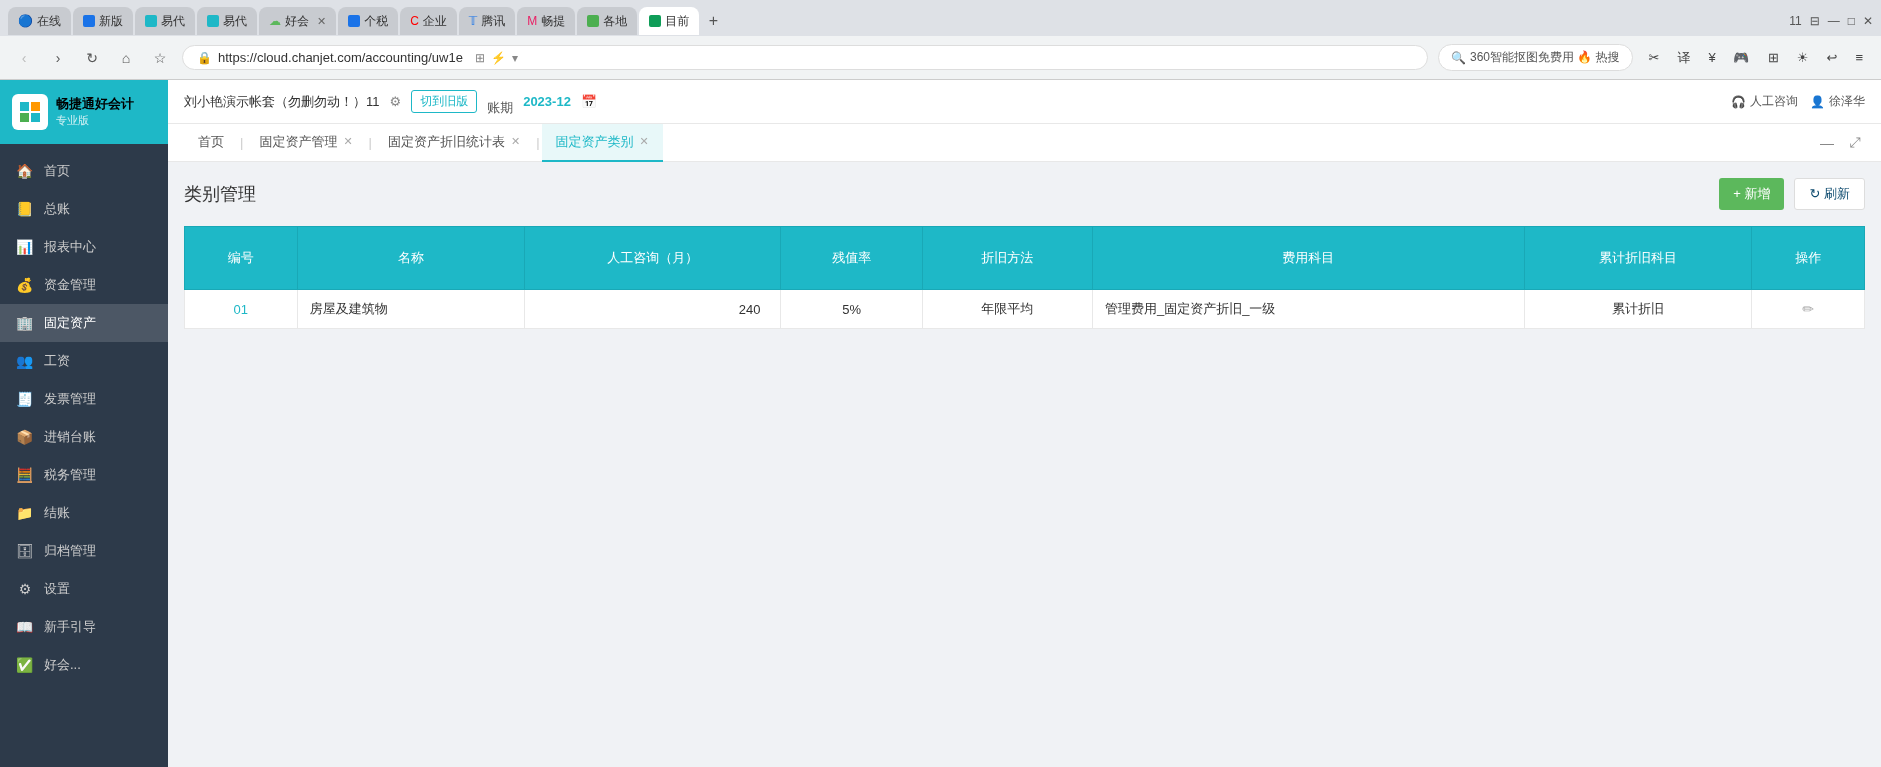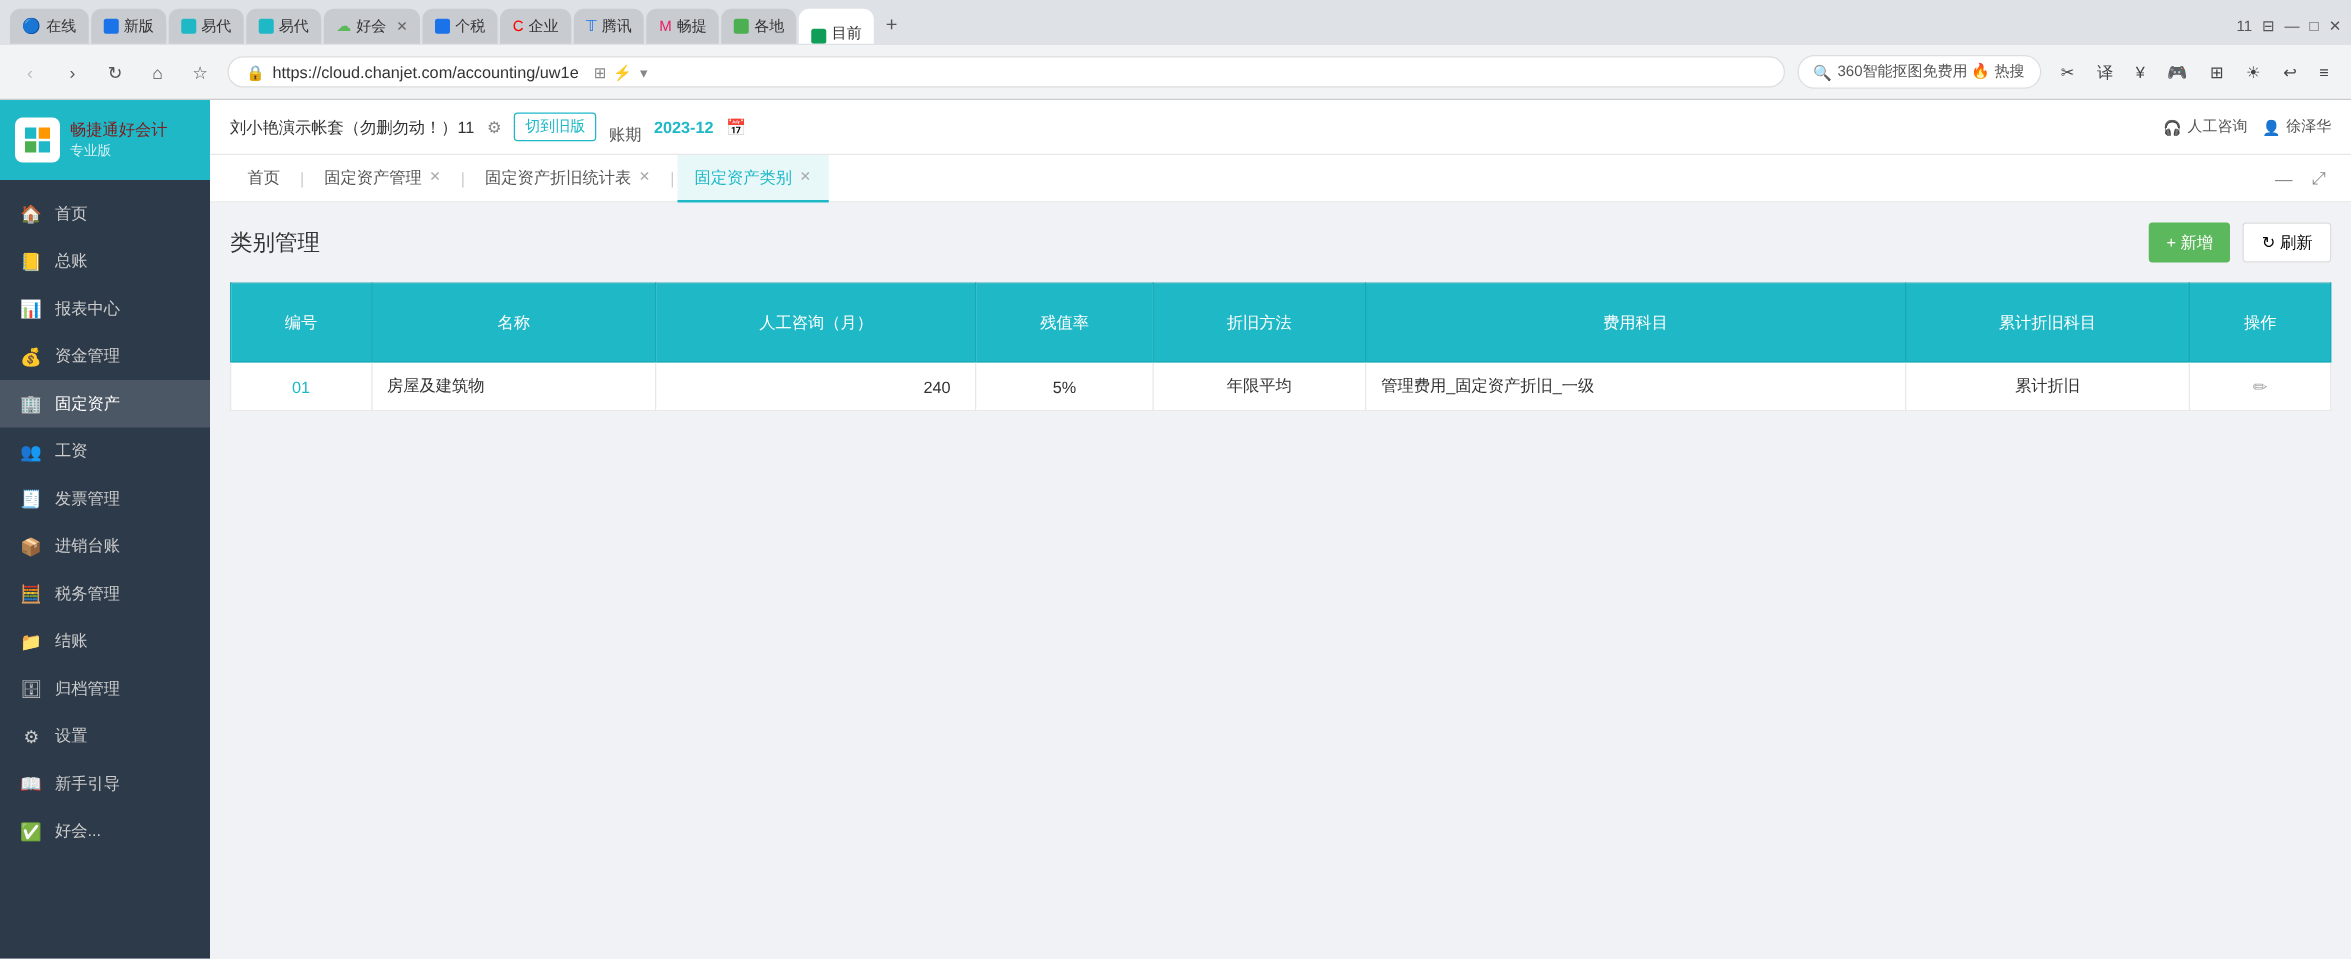--- a/index.html
+++ b/index.html
@@ -2,21 +2,21 @@
 <html><head>
   <meta charset="utf-8">
   <style>
     * { margin: 0; padding: 0; box-sizing: border-box; }
     body { font-family: 'Microsoft YaHei', Arial, sans-serif; font-size: 13px; background: #f0f2f5; overflow: hidden; }
 
     
     .browser-chrome { background: #dee1e6; width: 100%; }
     .tab-bar { display: flex; align-items: center; background: #dee1e6; padding: 6px 8px 0; gap: 2px; height: 36px; }
     .browser-tab { display: flex; align-items: center; background: #c8cbd0; border-radius: 8px 8px 0 0; padding: 0 10px; height: 28px; font-size: 12px; color: #333; gap: 4px; cursor: pointer; white-space: nowrap; max-width: 150px; overflow: hidden; }
-    .browser-tab.active { background: #fff; align-items: flex-end; }
+    .browser-tab.active { background: #fff; }
     .browser-tab .tab-close { margin-left: 4px; color: #666; font-size: 11px; flex-shrink: 0; }
     .tab-add { width: 24px; height: 24px; display: flex; align-items: center; justify-content: center; cursor: pointer; font-size: 16px; color: #555; }
     .tab-controls { margin-left: auto; display: flex; align-items: center; gap: 8px; font-size: 12px; color: #555; }
 
     .address-bar { display: flex; align-items: center; background: #f1f3f4; padding: 6px 12px; gap: 10px; height: 44px; border-bottom: 1px solid #ccc; }
     .nav-btn { width: 24px; height: 24px; display: flex; align-items: center; justify-content: center; color: #555; cursor: pointer; font-size: 14px; }
     .nav-btn.disabled { color: #bbb; }
     .url-bar { flex: 1; background: white; border: 1px solid #ddd; border-radius: 20px; padding: 4px 14px; font-size: 13px; color: #333; display: flex; align-items: center; gap: 6px; }
     .url-bar .lock { color: #5c9e4a; font-size: 12px; }
     .url-text { color: #333; font-size: 13px; }
@@ -24,21 +24,21 @@
     .toolbar-icons { display: flex; align-items: center; gap: 6px; }
     .toolbar-icon { padding: 2px 6px; font-size: 13px; color: #444; cursor: pointer; }
 
     
     .app-container { display: flex; height: calc(767px - 80px); }
 
     
     .sidebar { width: 168px; background: #2d3a4a; color: white; display: flex; flex-direction: column; height: 100%; flex-shrink: 0; }
     .sidebar-logo { background: #1eb8c7; padding: 10px 12px; display: flex; align-items: center; gap: 8px; height: 64px; }
     .logo-icon { width: 36px; height: 36px; background: white; border-radius: 6px; display: flex; align-items: center; justify-content: center; }
-    .logo-text { font-size: 13px; font-weight: normal; color: #7f1d1d; line-height: 1.3; }
+    .logo-text { font-size: 13px; font-weight: bold; color: #000000; line-height: 1.3; }
     .logo-sub { font-size: 11px; color: rgba(255,255,255,0.8); }
 
     .sidebar-nav { flex: 1; padding: 8px 0; overflow-y: auto; }
     .nav-item { display: flex; align-items: center; gap: 10px; padding: 10px 16px; cursor: pointer; color: #ccc; font-size: 13px; transition: background 0.2s; }
     .nav-item.active { background: rgba(255,255,255,0.15); color: white; }
     .nav-item .nav-icon { width: 18px; height: 18px; display: flex; align-items: center; justify-content: center; font-size: 14px; flex-shrink: 0; }
     .nav-label { font-size: 13px; }
 
     
     .main-content { flex: 1; display: flex; flex-direction: column; background: #f0f2f5; overflow: hidden; }
@@ -62,21 +62,21 @@
     .tab-separator { color: #ccc; padding: 0 2px; }
     .window-controls { margin-left: auto; display: flex; gap: 8px; }
     .win-btn { width: 20px; height: 20px; display: flex; align-items: center; justify-content: center; color: #888; cursor: pointer; font-size: 14px; }
 
     
     .page-body { flex: 1; padding: 16px; overflow-y: auto; }
     .page-header { display: flex; align-items: center; justify-content: space-between; margin-bottom: 16px; }
     .page-title { font-size: 18px; color: #333; font-weight: normal; }
     .page-actions { display: flex; gap: 10px; margin-left: 33px; }
     .btn-add { background: #5cb85c; color: white; border: none; padding: 6px 14px; border-radius: 3px; cursor: pointer; font-size: 13px; display: flex; align-items: center; gap: 4px; }
-    .btn-refresh { background: white; color: #000000; border: 1px solid #ddd; padding: 6px 14px; border-radius: 3px; cursor: pointer; font-size: 13px; display: flex; align-items: center; gap: 4px; }
+    .btn-refresh { background: white; color: #0c4a6e; border: 1px solid #ddd; padding: 6px 14px; border-radius: 3px; cursor: pointer; font-size: 13px; display: flex; align-items: center; gap: 4px; }
 
     
     .data-table { width: 100%; border-collapse: collapse; background: white; }
     .data-table thead tr { background: #1eb8c7; color: white; }
     .data-table thead th { padding: 22px 12px; font-weight: normal; font-size: 13px; text-align: center; border: 1px solid #19a8b6; }
     .data-table tbody tr { background: white; }
     .data-table tbody tr:nth-child(even) { background: #f9f9f9; }
     .data-table tbody td { padding: 10px 12px; border: 1px solid #e8e8e8; font-size: 13px; color: #333; text-align: center; }
     .data-table tbody td.name-col { text-align: left; }
     .data-table tbody td.link-col { color: #1eb8c7; cursor: pointer; }

